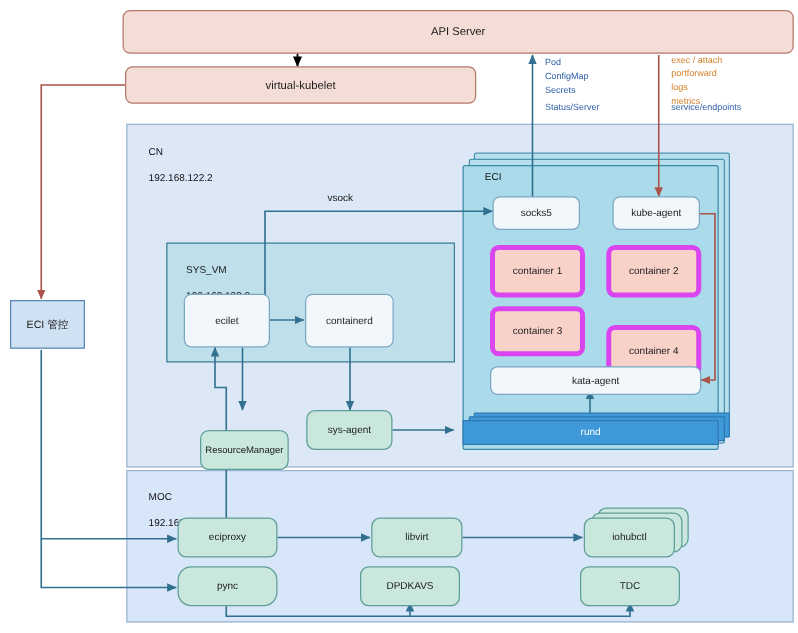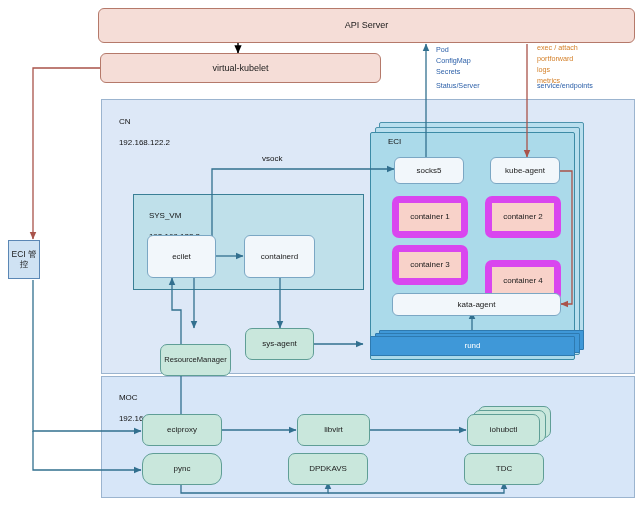--- a/index.html
+++ b/index.html
@@ -3,21 +3,21 @@
 <meta charset="utf-8">
 <style>
   html,body{margin:0;padding:0;background:#ffffff;}
   body{width:638px;height:506px;position:relative;overflow:hidden;
        font-family:"Liberation Sans","DejaVu Sans",sans-serif;}
   #stage{position:absolute;left:0;top:0;width:638px;height:506px;}
   svg.layer{position:absolute;left:0;top:0;width:638px;height:506px;overflow:visible;}
   .node{position:absolute;box-sizing:border-box;display:flex;align-items:center;
         justify-content:center;text-align:center;line-height:1.15;}
   .pink{background:#f5ddd7;border:1px solid #b5796a;border-radius:6px;color:#1a1a1a;font-size:9px;}
-  .pinkbox{background:#f8d2c9;border:7px solid #d946ef;border-radius:7px;color:#1a1a1a;font-size:8px;}
+  .pinkbox{background:#f8d2c9;border:4px solid #d946ef;border-radius:7px;color:#1a1a1a;font-size:8px;}
   .white{background:#f2f7fb;border:1px solid #7ba7c4;border-radius:6px;color:#1a1a1a;font-size:8px;}
   .green{background:#c9e7dc;border:1px solid #5f9e96;border-radius:7px;color:#1a1a1a;font-size:8px;}
   .lblue{background:#cfe2f3;border:1px solid #5b87b5;color:#1a1a1a;font-size:8.5px;}
   .rund{background:#3f98d8;border:1px solid #2e7ab0;color:#ffffff;font-size:8px;border-radius:1px;}
   .region{position:absolute;box-sizing:border-box;}
   .regCN{background:#dde8f7;border:1px solid #9bb4cf;}
   .regSYS{background:#bfe0ea;border:1px solid #3a7f96;}
   .regECI{background:#abdaea;border:1px solid #3c8ba6;}
   .regECIghost{background:#b9dfee;border:1px solid #4d93ad;}
   .regMOC{background:#d7e6f8;border:1px solid #9bb4cf;}
@@ -141,21 +141,21 @@
     </g>
     <g>
       <path d="M328,493 L504,493 L504,482" stroke="#32708f" stroke-width="1.3" fill="none" marker-end="url(#ab)"></path>
     </g>
   </svg>
 
   <div class="node pink" style="left:98px;top:8px;width:537px;height:35px;">API Server</div>
 
   <div class="node pink" style="left:100px;top:53px;width:281px;height:30px;">virtual-kubelet</div>
 
-  <div class="node lblue" style="left:8px;top:240px;width:32px;height:39px;">ECI 管控</div>
+  <div class="node lblue" style="left:8px;top:240px;width:60px;height:39px;">ECI 管控</div>
 
   <div class="note blue" style="left:436px;top:44px;">Pod
 ConfigMap
 Secrets</div>
   <div class="note blue" style="left:436px;top:80px;">Status/Server</div>
   <div class="note orange" style="left:537px;top:42px;">exec / attach
 portforward
 logs
 metrics</div>
   <div class="note blue" style="left:537px;top:80px;">service/endpoints</div>

